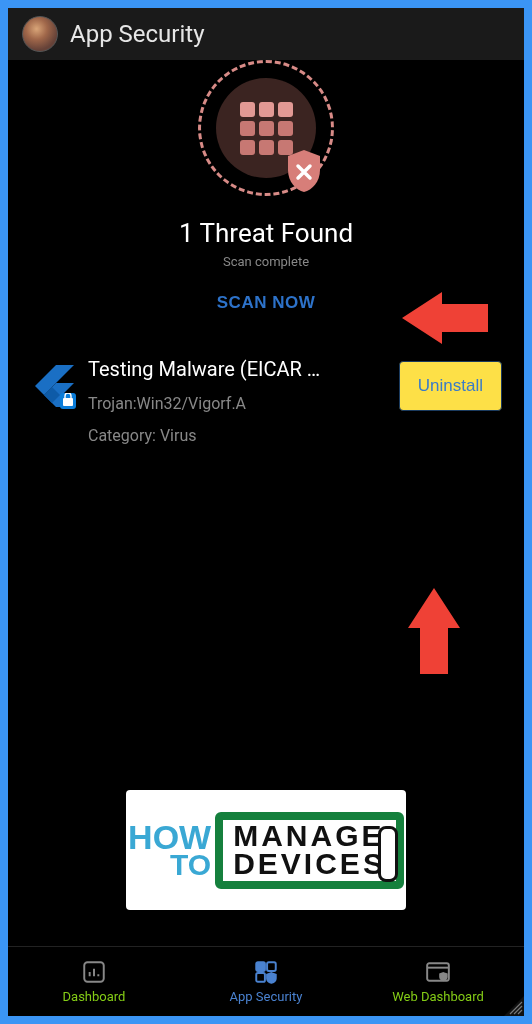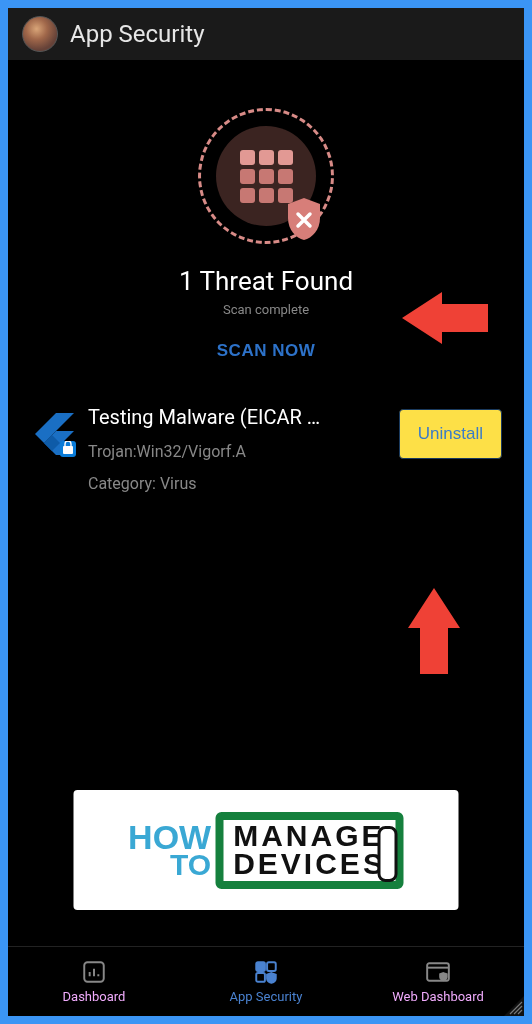--- a/index.html
+++ b/index.html
@@ -34,21 +34,20 @@
     .header-title {
       color: #e6e6e6;
       font-size: 24px;
       font-weight: 400;
     }
     .content {
       flex: 1;
       display: flex;
       flex-direction: column;
       align-items: center;
-      padding-top: 48px;
       position: relative;
     }
     .threat-icon-wrap {
       position: relative;
       width: 136px; height: 136px;
       display: flex; align-items: center; justify-content: center;
     }
     .dashed-circle {
       position: absolute; inset: 0;
       border: 3px dashed #d88b87;
@@ -157,21 +156,21 @@
       top: 232px; right: 36px;
     }
     .arrow-up {
       position: absolute;
       top: 528px; right: 64px;
     }
     .logo-overlay {
       position: absolute;
       left: 50%; transform: translateX(-50%);
       top: 730px;
-      width: 385px; height: 120px;
+      width: 280px; height: 120px;
       background: #fff;
       border-radius: 4px;
       display: flex; align-items: center; justify-content: center;
       gap: 4px;
       padding: 8px 12px;
     }
     .logo-howto {
       display: flex; flex-direction: column;
       align-items: flex-end;
       line-height: 0.85;
@@ -212,21 +211,21 @@
       display: flex;
       flex-direction: column;
       align-items: center;
       justify-content: center;
       gap: 4px;
       cursor: pointer;
     }
     .nav-item svg { width: 26px; height: 26px; }
     .nav-label {
       font-size: 13px;
-      color: #f0abfc;
+      color: #84cc16;
     }
     .nav-item.active .nav-label { color: #4a82d0; }
     .nav-item.active svg { stroke: #4a82d0; fill: #4a82d0; }
     .resize-grip {
       position: absolute;
       bottom: 8px; right: 8px;
       width: 20px; height: 20px;
     }
   </style>
 </head>

